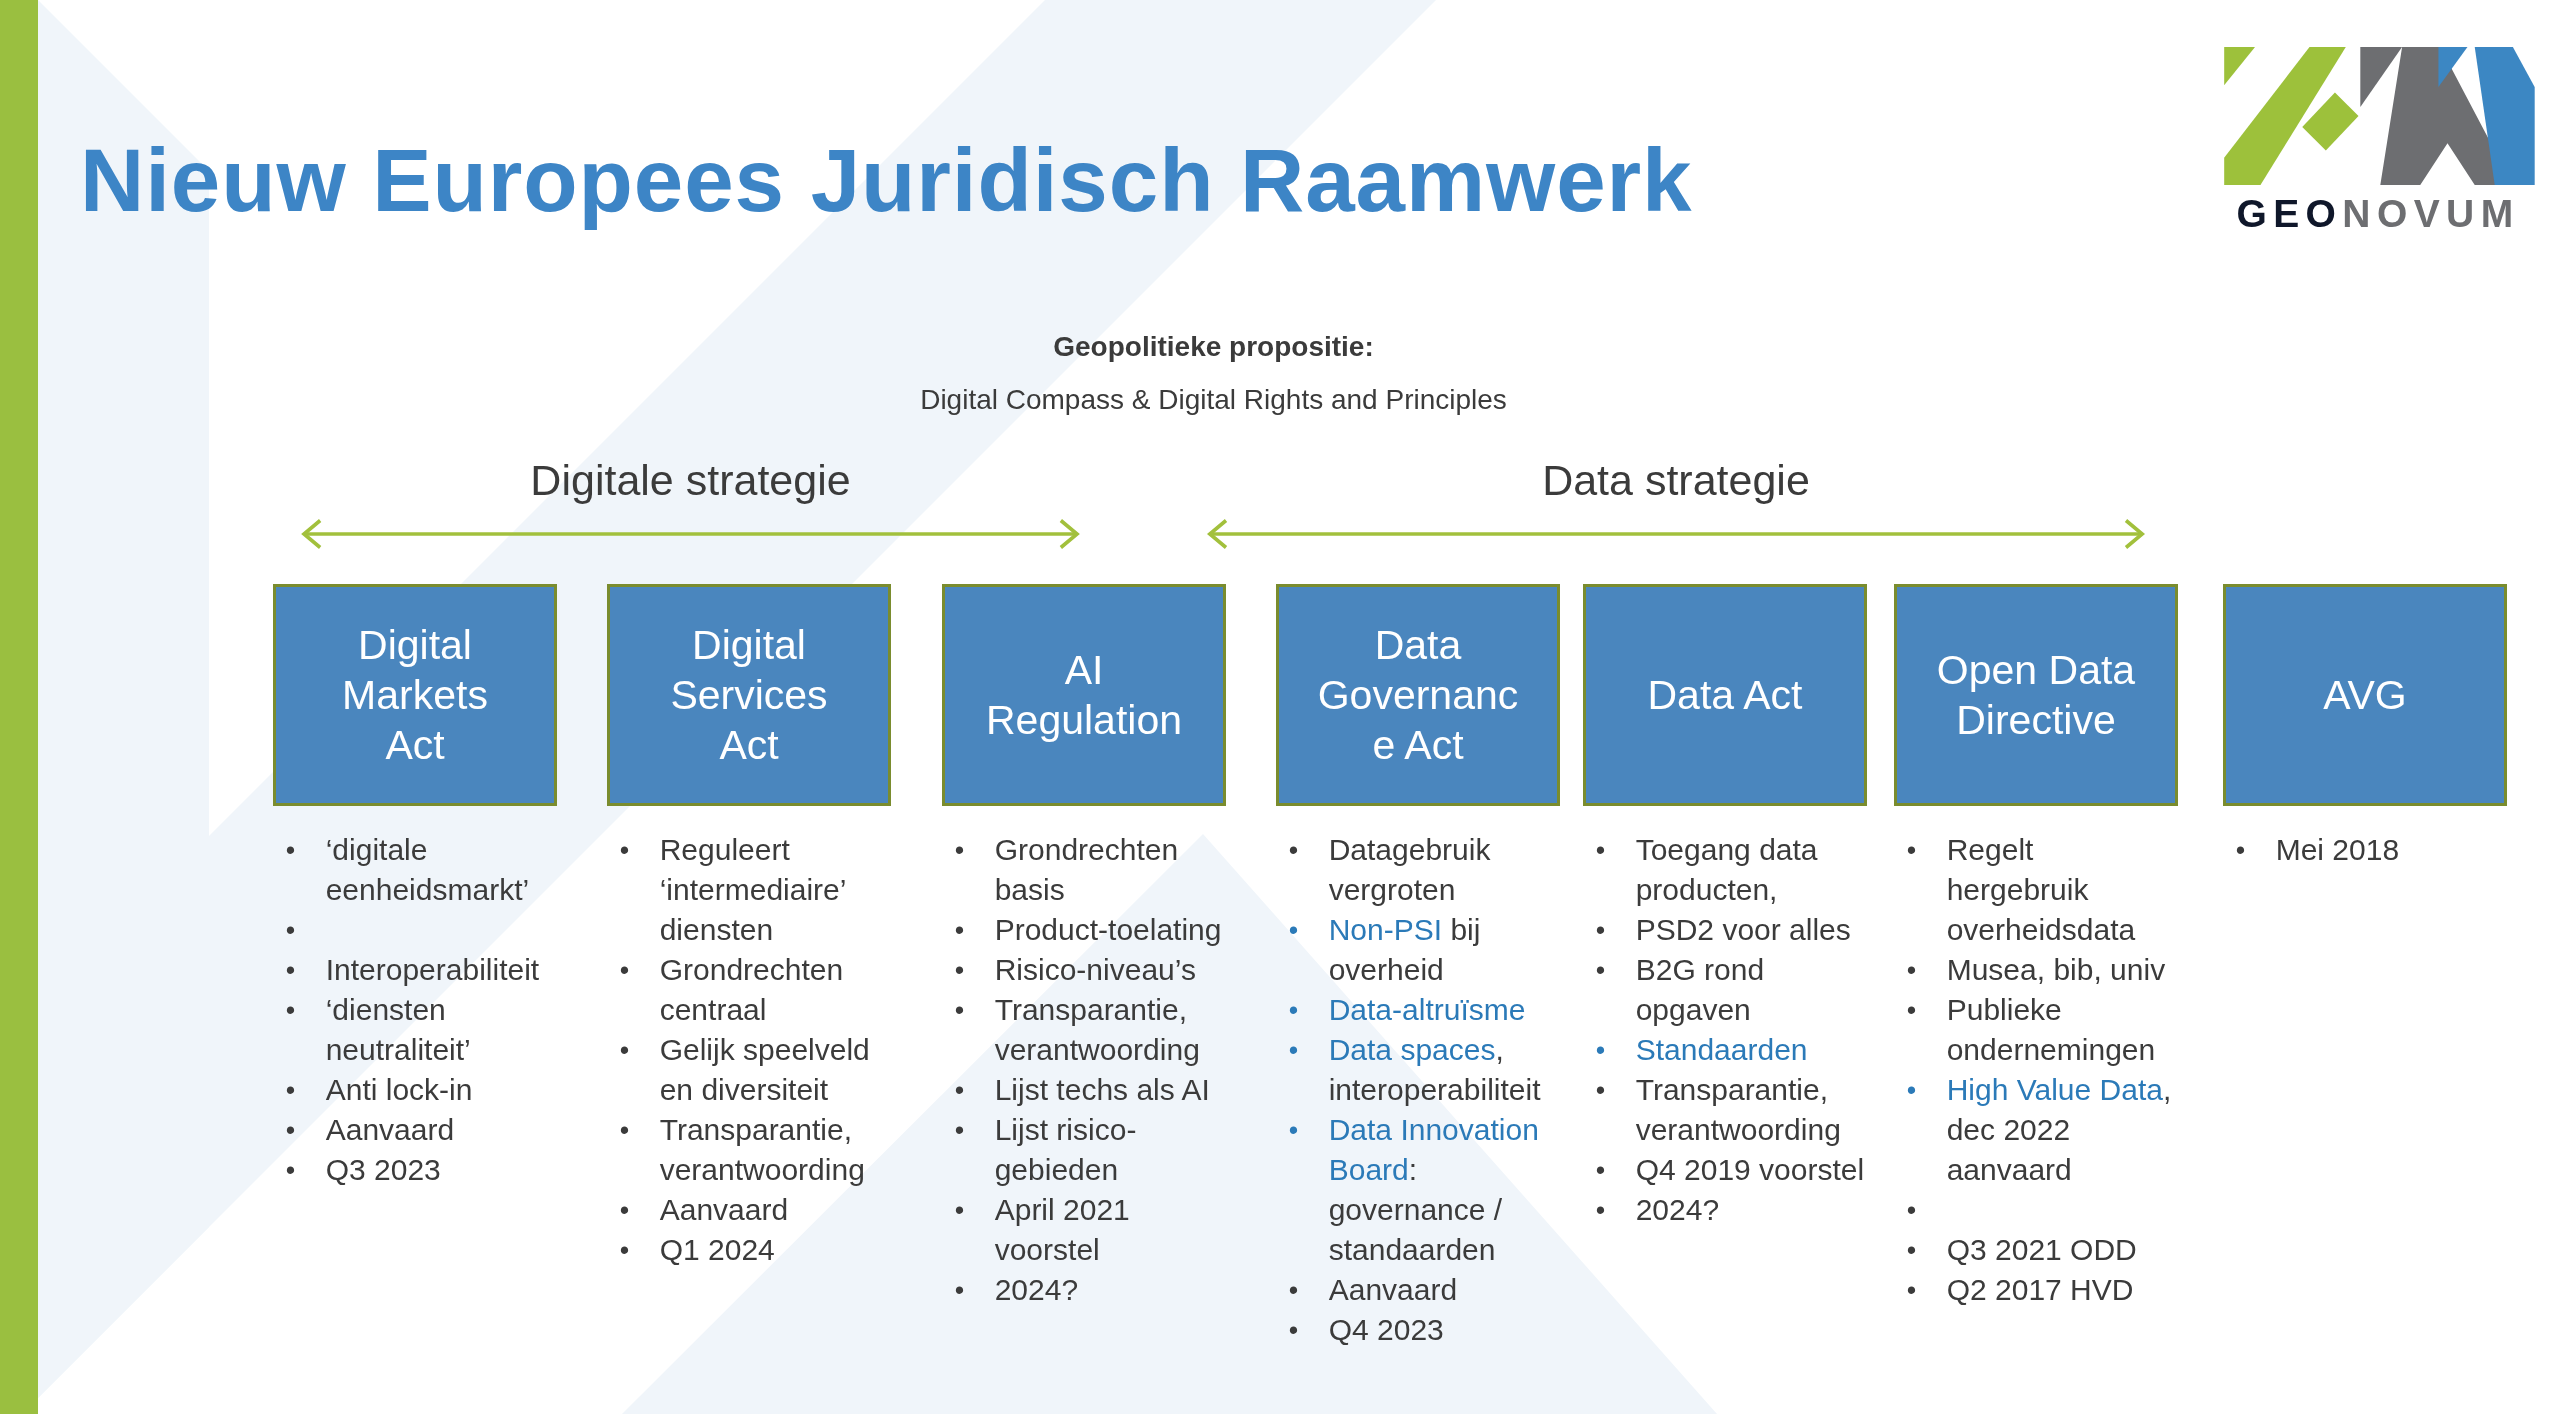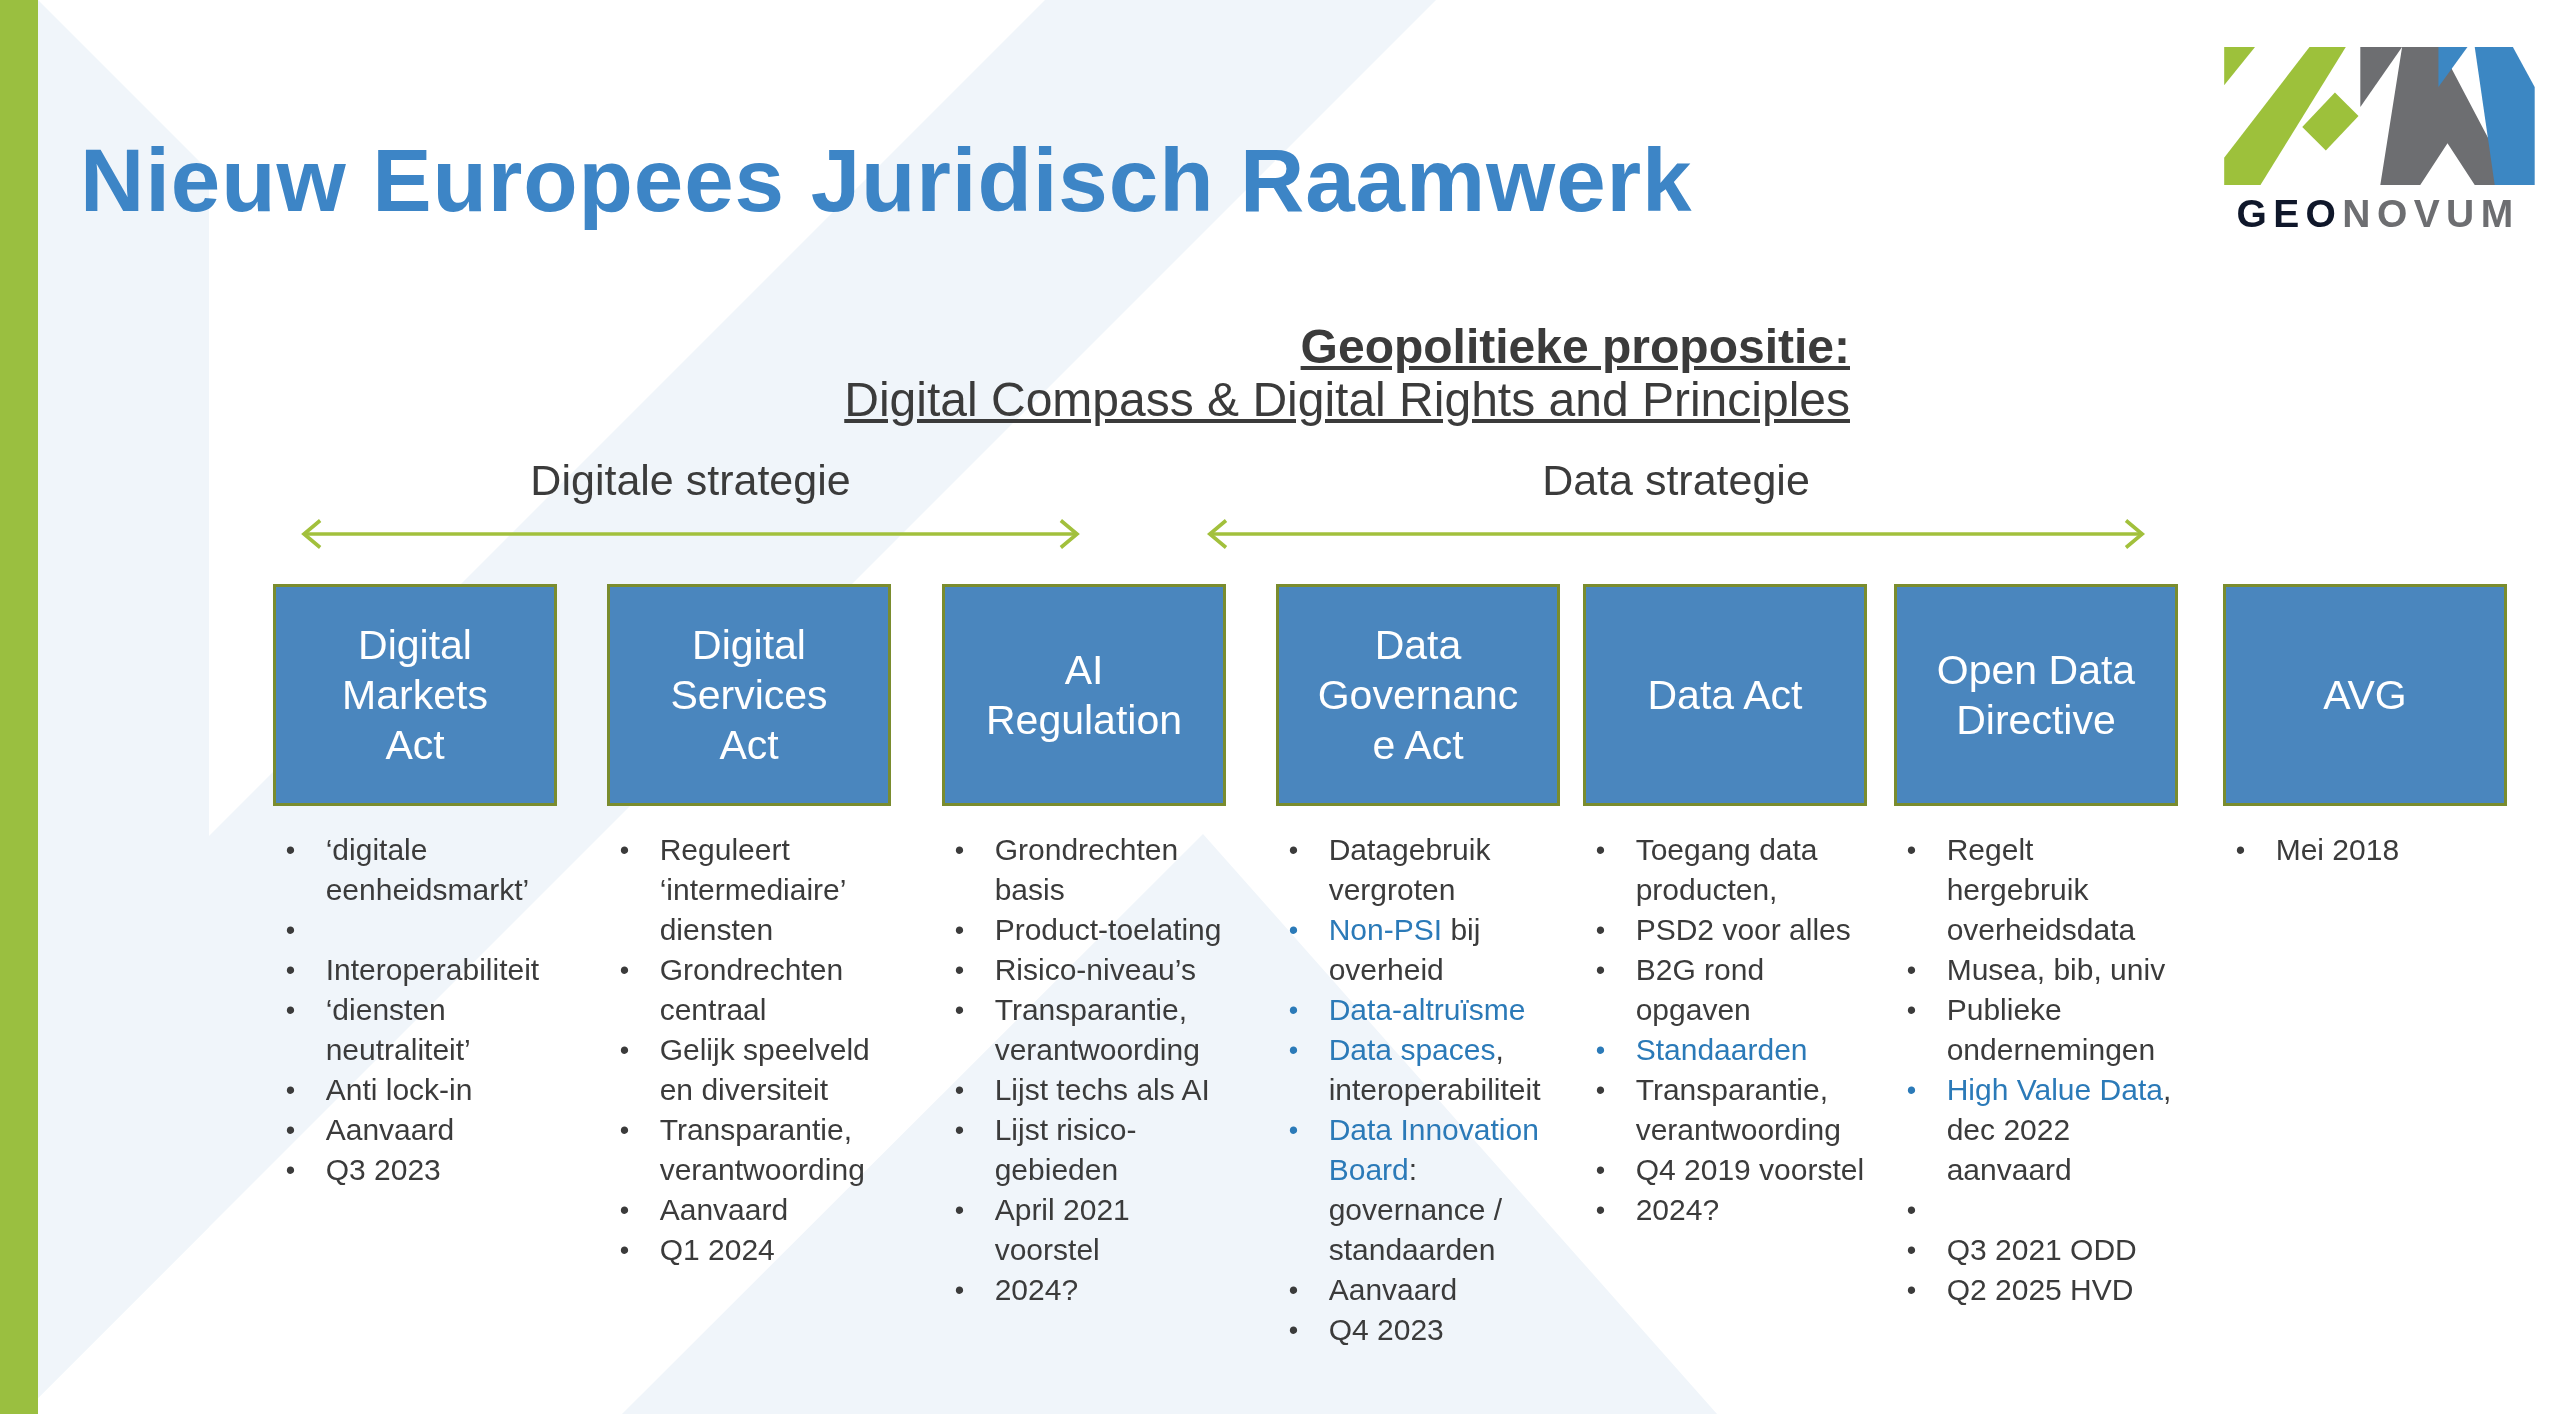--- a/index.html
+++ b/index.html
@@ -17,21 +17,21 @@
   
   .title{position:absolute;left:80px;top:129px;width:1909px;margin:0;
     font-size:89px;font-weight:bold;letter-spacing:0.9px;color:#3d85c6;}
   
   .logo{position:absolute;left:2207px;top:47px;width:342px;text-align:center;}
   .logo svg{display:block;margin:0 auto;}
   .logo-text{margin-top:9px;font-size:39px;font-weight:bold;letter-spacing:6.4px;line-height:1;}
   .logo-text .geo{color:#0f172a;margin-top:24px;}
   .logo-text .novum{color:#6d6e71;}
   
-  .subtitle{position:absolute;left:577px;top:320px;width:1273px;text-align:right;line-height:53px;font-size:48px;text-decoration:underline;}
+  .subtitle{position:absolute;left:577px;top:320px;width:1273px;text-align:center;line-height:53px;font-size:28px;}
   .subtitle .sub1{font-weight:bold;}
   
   .strategy{position:absolute;top:456px;text-align:center;}
   .strategy .strategy-label{font-size:43px;line-height:49px;margin-bottom:11px;color:#3b3b3b;}
   .strategy svg{display:block;}
   .s-left{left:293px;width:795px;}
   .s-right{left:1198px;width:956px;}
   
   .column{position:absolute;top:584px;width:284px;}
   .box{box-sizing:border-box;height:222px;background:#4a86be;border:3.6px solid #7a8c2e;
@@ -302,21 +302,21 @@
           </li>
           <li>
             <span class="marker m-dark">•</span>
           </li>
           <li>
             <span class="marker m-dark">•</span>
             <span class="btext"><span class="seg-dark">Q3 2021 ODD</span></span>
           </li>
           <li>
             <span class="marker m-dark">•</span>
-            <span class="btext"><span class="seg-dark">Q2 2025 HVD</span></span>
+            <span class="btext"><span class="seg-dark">Q2 2017 HVD</span></span>
           </li>
         </ul>
       </div>
       <div class="column" style="left: 2223px;">
         <div class="box">
           <div>AVG</div>
         </div>
         <ul class="bullets">
           <li>
             <span class="marker m-dark">•</span>

